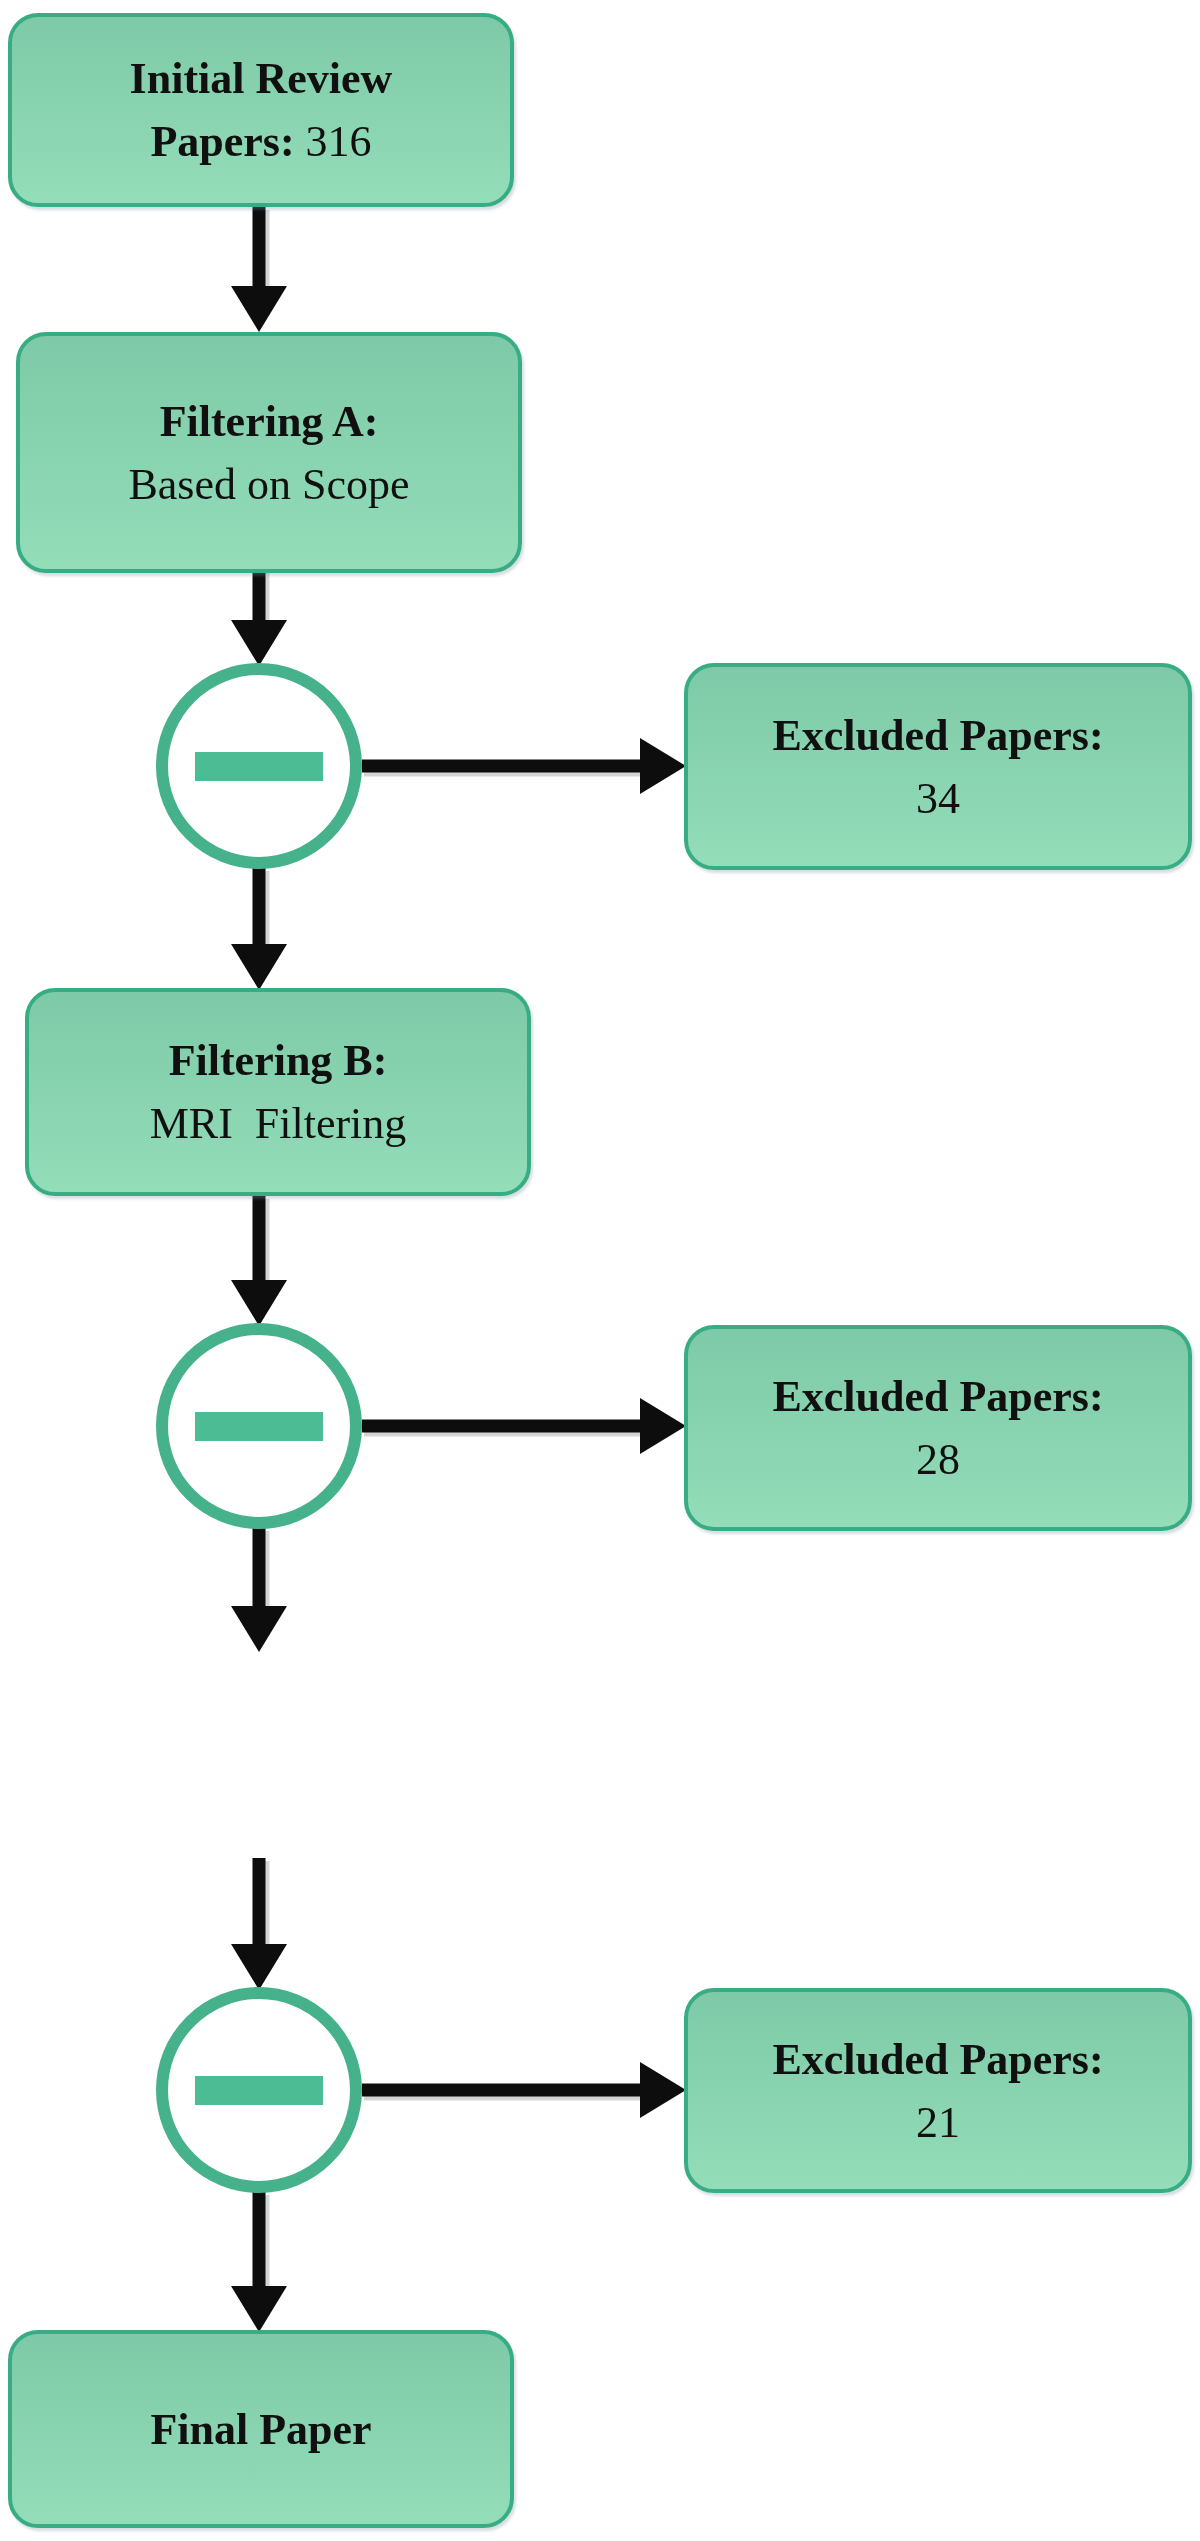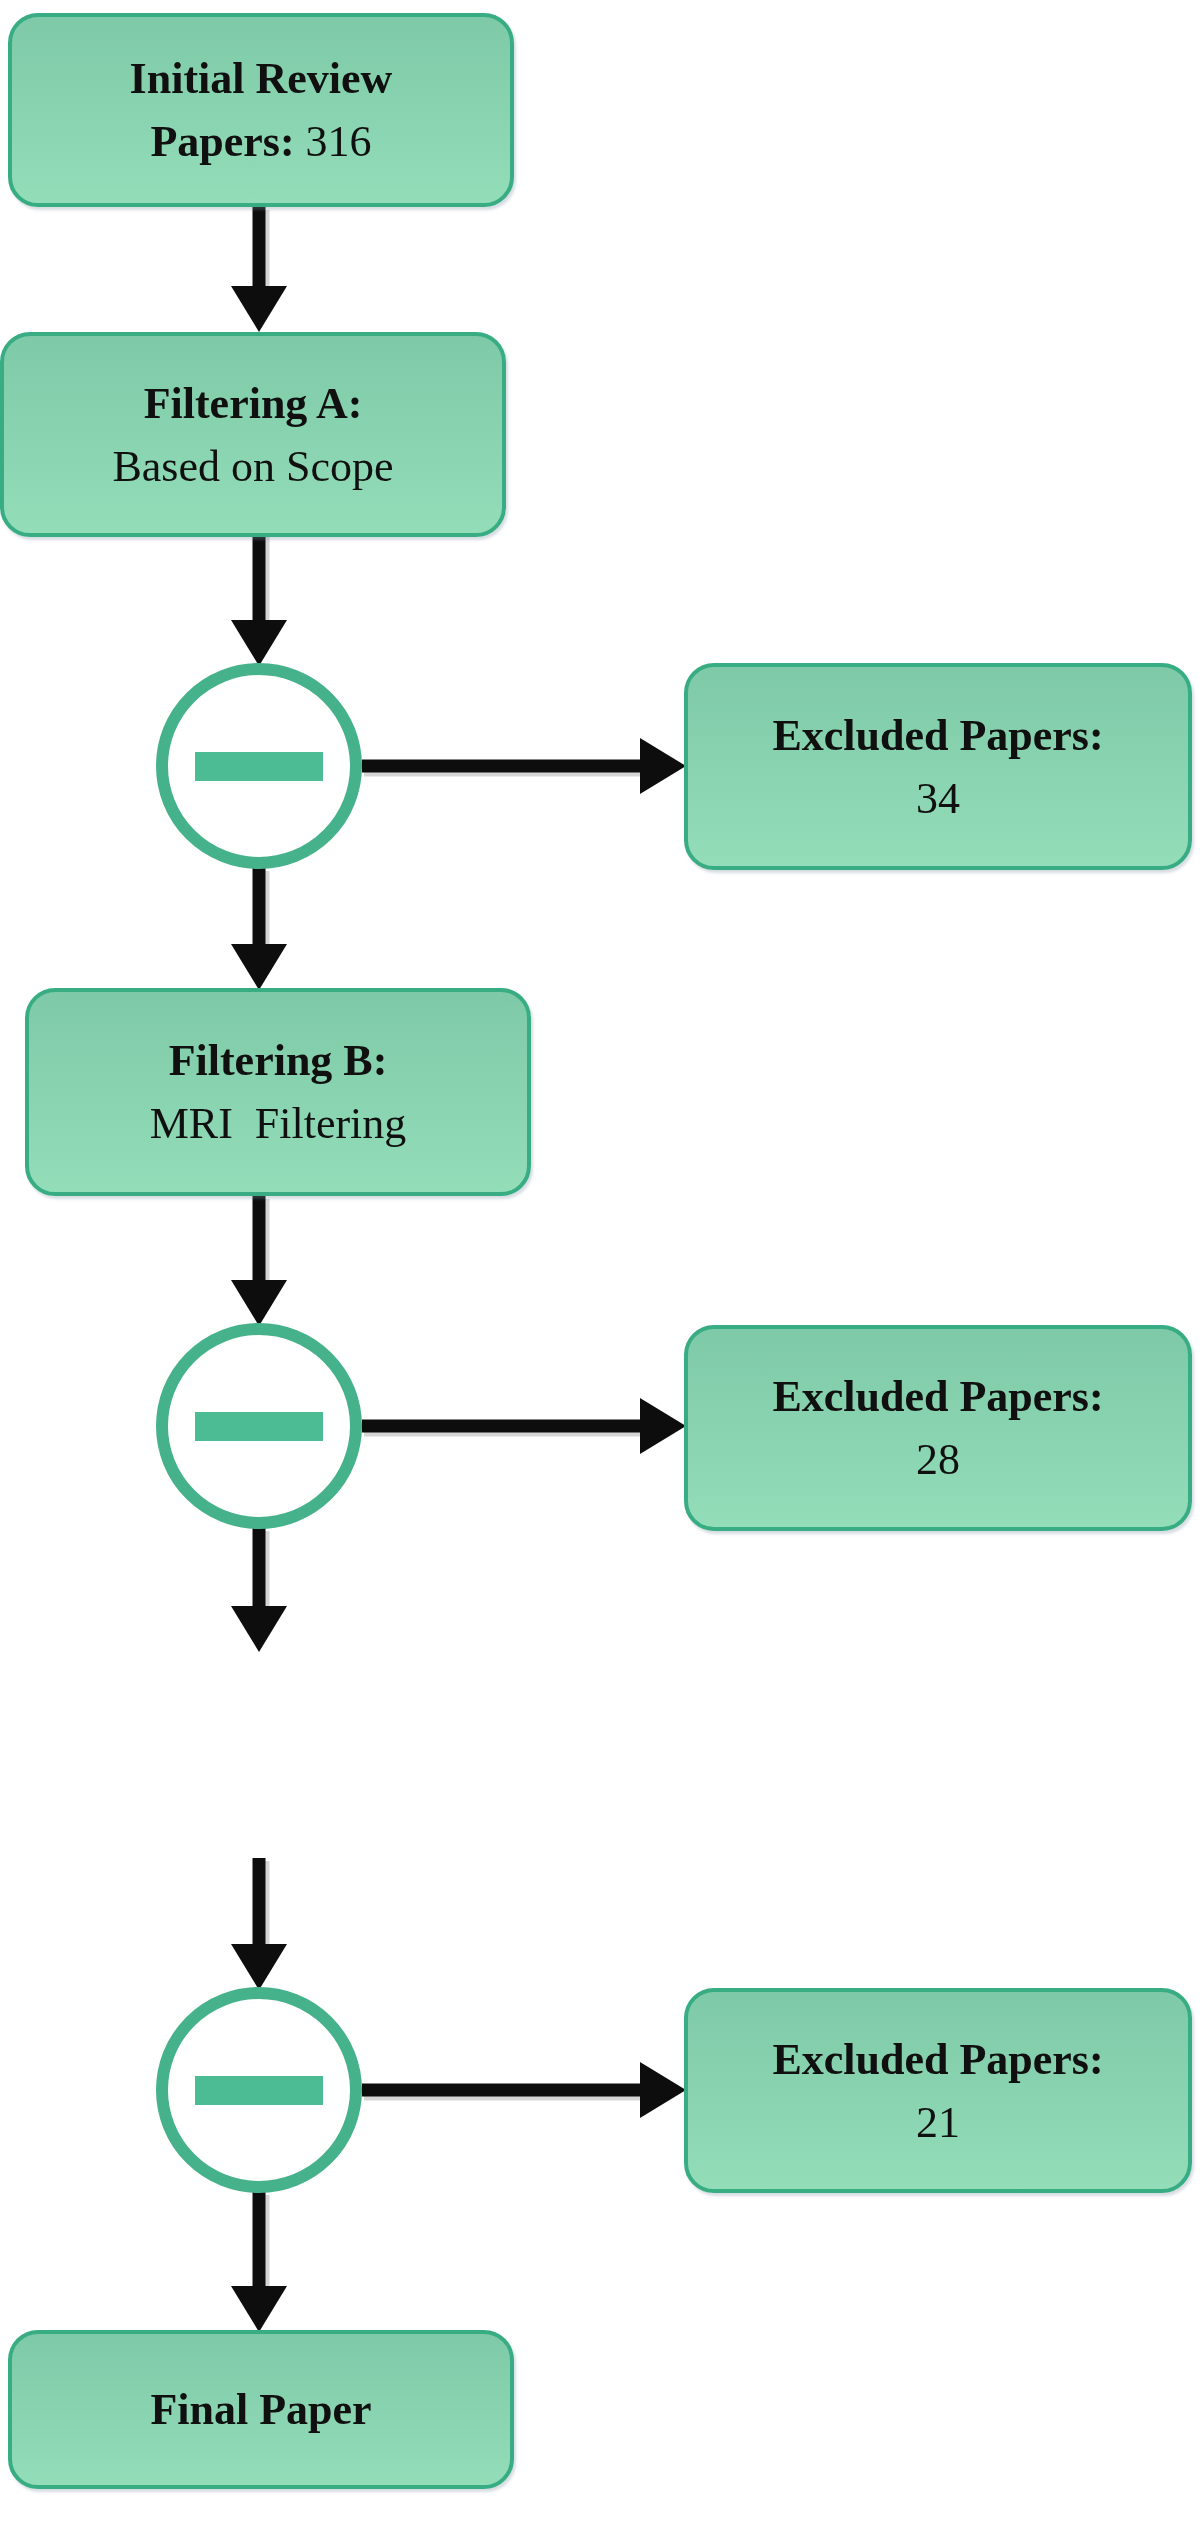--- a/index.html
+++ b/index.html
@@ -122,32 +122,32 @@
       <line class="arrow-line" x1="362" y1="2090" x2="642" y2="2090"></line>
       <polygon class="arrow-head" points="640,2062 640,2118 686,2090"></polygon>
     </g>
   </svg>
 
   <div class="node" style="left:8px;top:13px;width:506px;height:194px">
     <div class="line bold">Initial Review</div>
     <div class="line"><span class="bold">Papers:</span> <span>316</span></div>
   </div>
 
-  <div class="node" style="left:0;top:332px;width:506px;height:205px">
+  <div class="node" style="left:16px;top:332px;width:506px;height:241px">
     <div class="line bold">Filtering A:</div>
     <div class="line">Based on Scope</div>
   </div>
 
   <div class="node" style="left:25px;top:988px;width:506px;height:208px">
     <div class="line bold">Filtering B:</div>
     <div class="line">MRI  Filtering</div>
   </div>
 
 
-  <div class="node" style="left:8px;top:2330px;width:506px;height:159px">
+  <div class="node" style="left:8px;top:2330px;width:506px;height:198px">
     <div class="line bold">Final Paper</div>
   </div>
 
   <div class="node" style="left:684px;top:663px;width:508px;height:207px">
     <div class="line bold">Excluded Papers:</div>
     <div class="line">34</div>
   </div>
 
   <div class="node" style="left:684px;top:1325px;width:508px;height:206px">
     <div class="line bold">Excluded Papers:</div>

